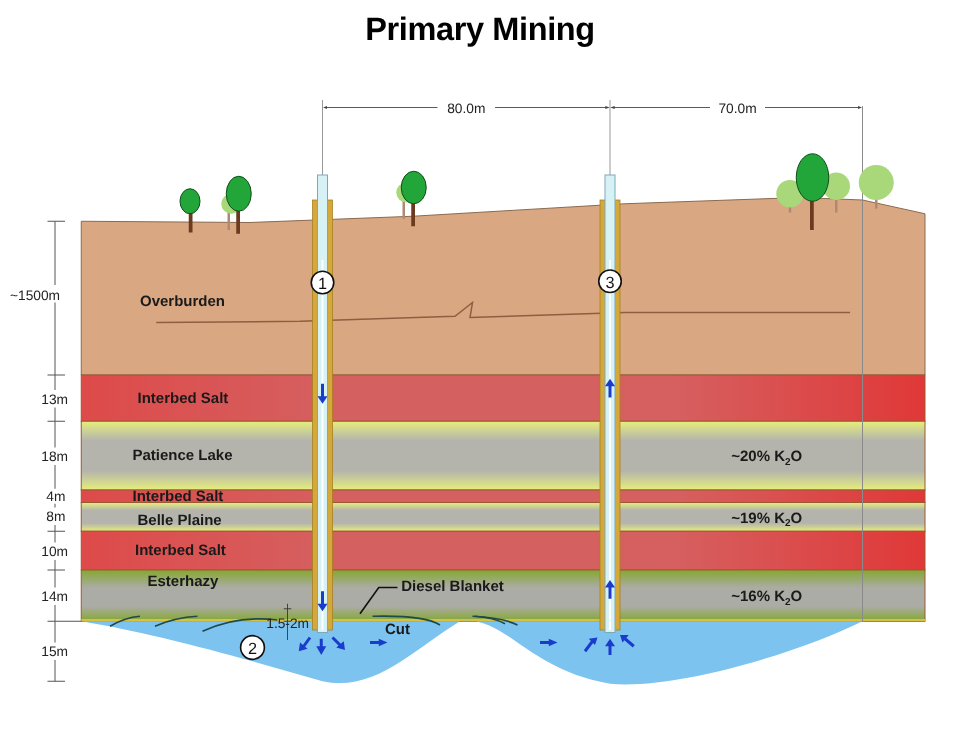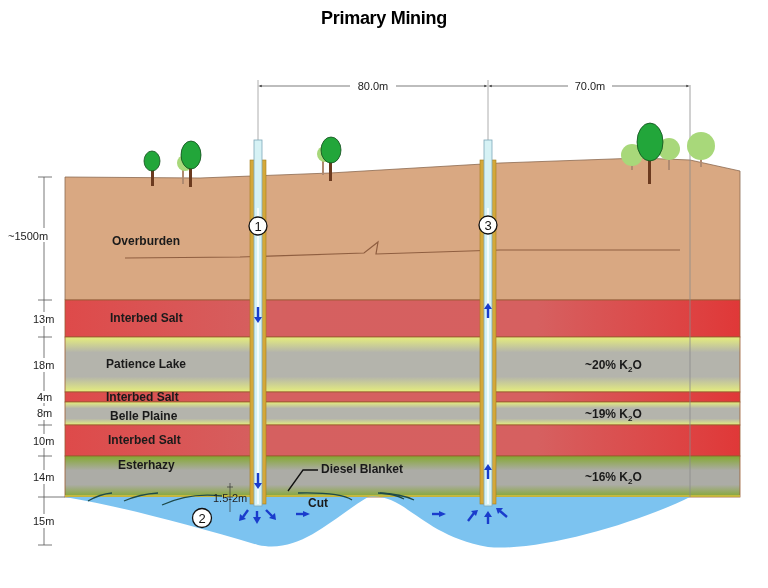--- a/index.html
+++ b/index.html
@@ -1,17 +1,17 @@
 <!DOCTYPE html>
 <html><head>
 <meta charset="utf-8">
 <style>
   html, body { margin: 0; padding: 0; background: #ffffff; }
   body { width: 768px; height: 588px; position: relative; overflow: hidden; font-family: "Liberation Sans", "DejaVu Sans", sans-serif; }
-  #title { position: absolute; left: 0; width: 768px; top: 8px; text-align: center; font-weight: bold; font-size: 18px; color: #000; letter-spacing: -0.3px; }
+  #title { position: absolute; left: 0; width: 768px; top: 8px; text-align: center; font-weight: bold; font-size: 26px; color: #000; letter-spacing: -0.3px; }
   svg#diagram { position: absolute; left: 0; top: 0; }
   .lbl { font-family: "Liberation Sans", "DejaVu Sans", sans-serif; }
   .layer-lbl { font-weight: bold; font-size: 12px; fill: #1a1a1a; }
   .dim-lbl { font-size: 11px; fill: #222; }
   .k2o { font-weight: bold; font-size: 12px; fill: #1a1a1a; }
 </style>
 </head>
 <body>
 
 <div id="title">Primary Mining</div>

